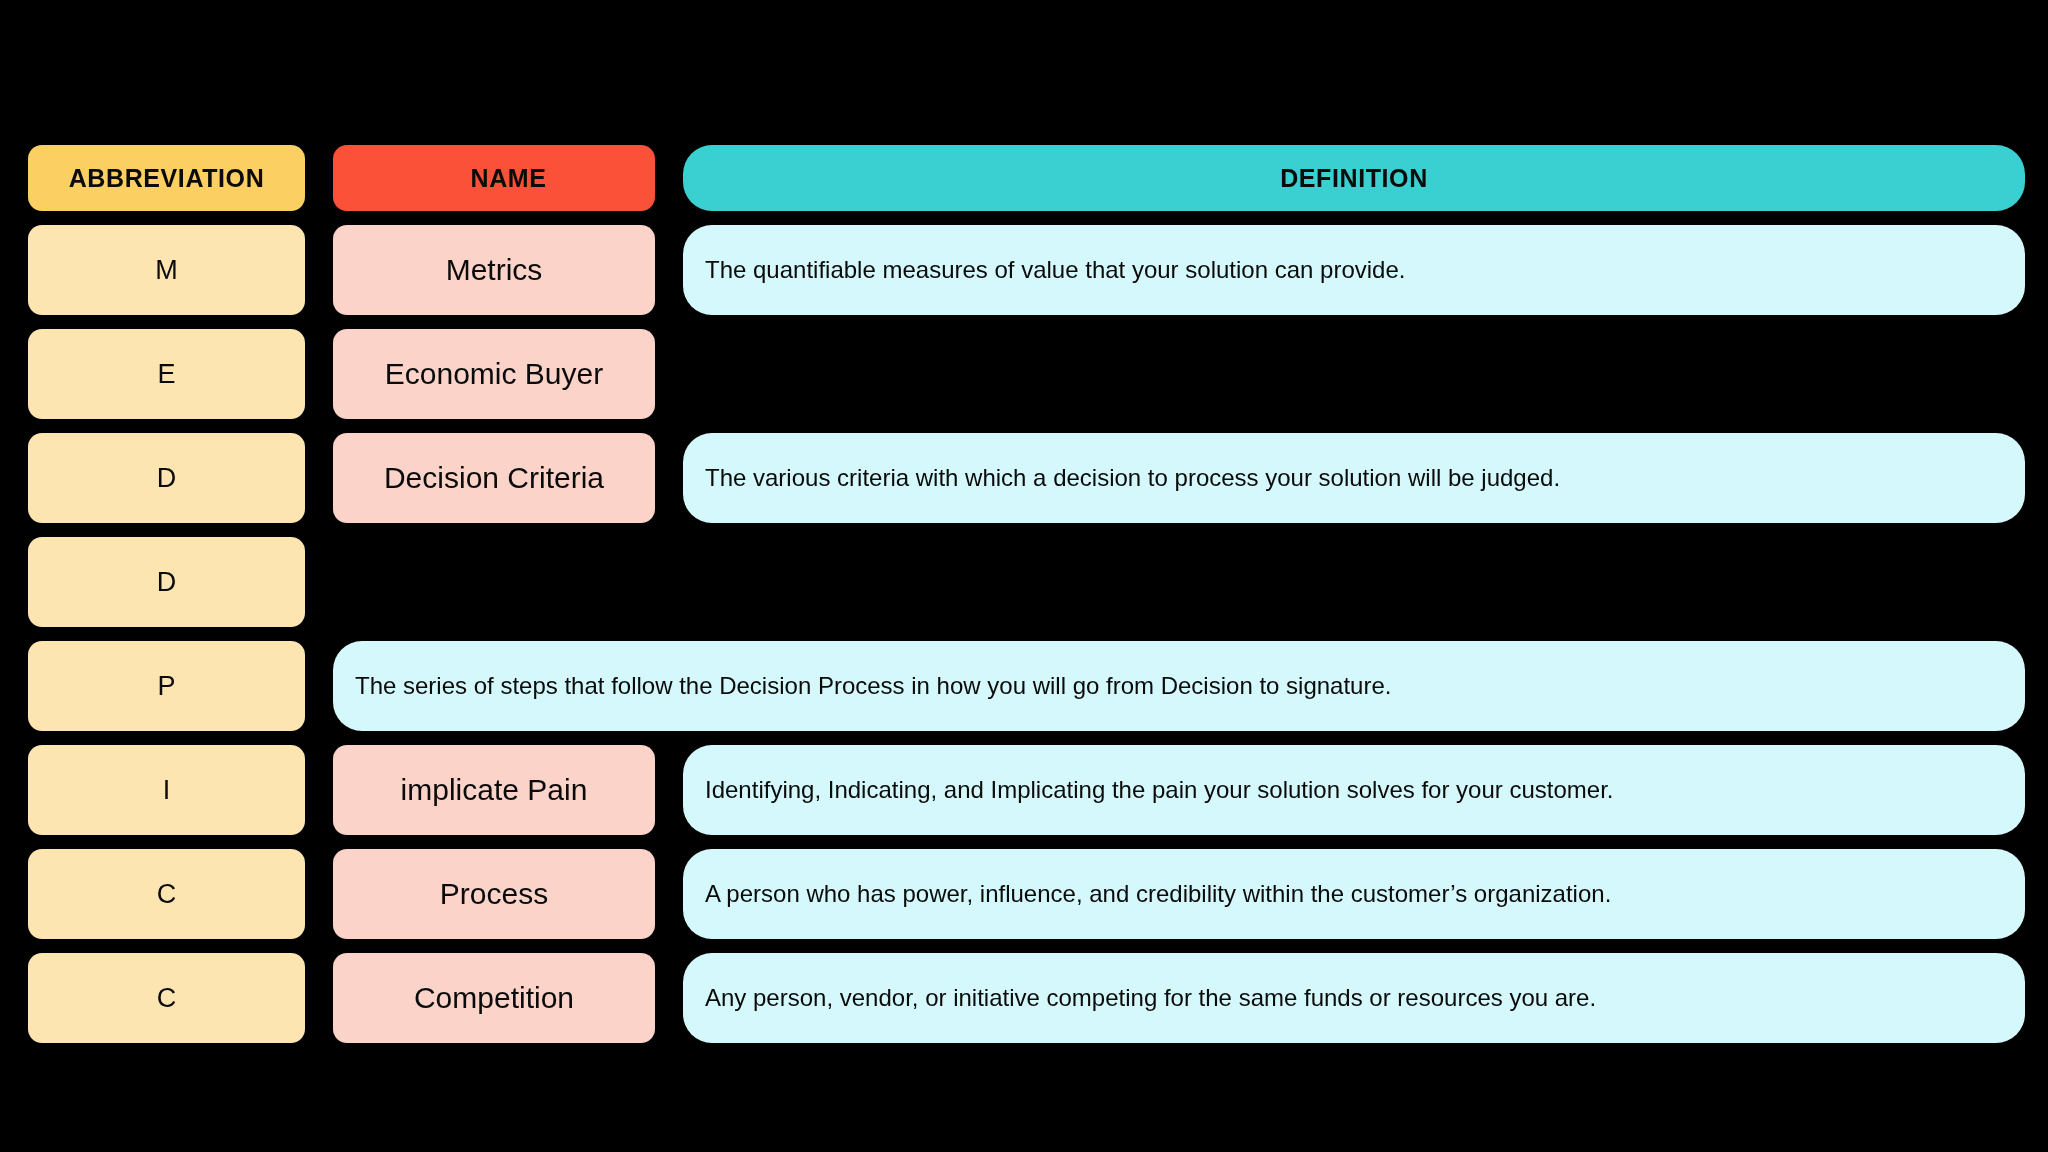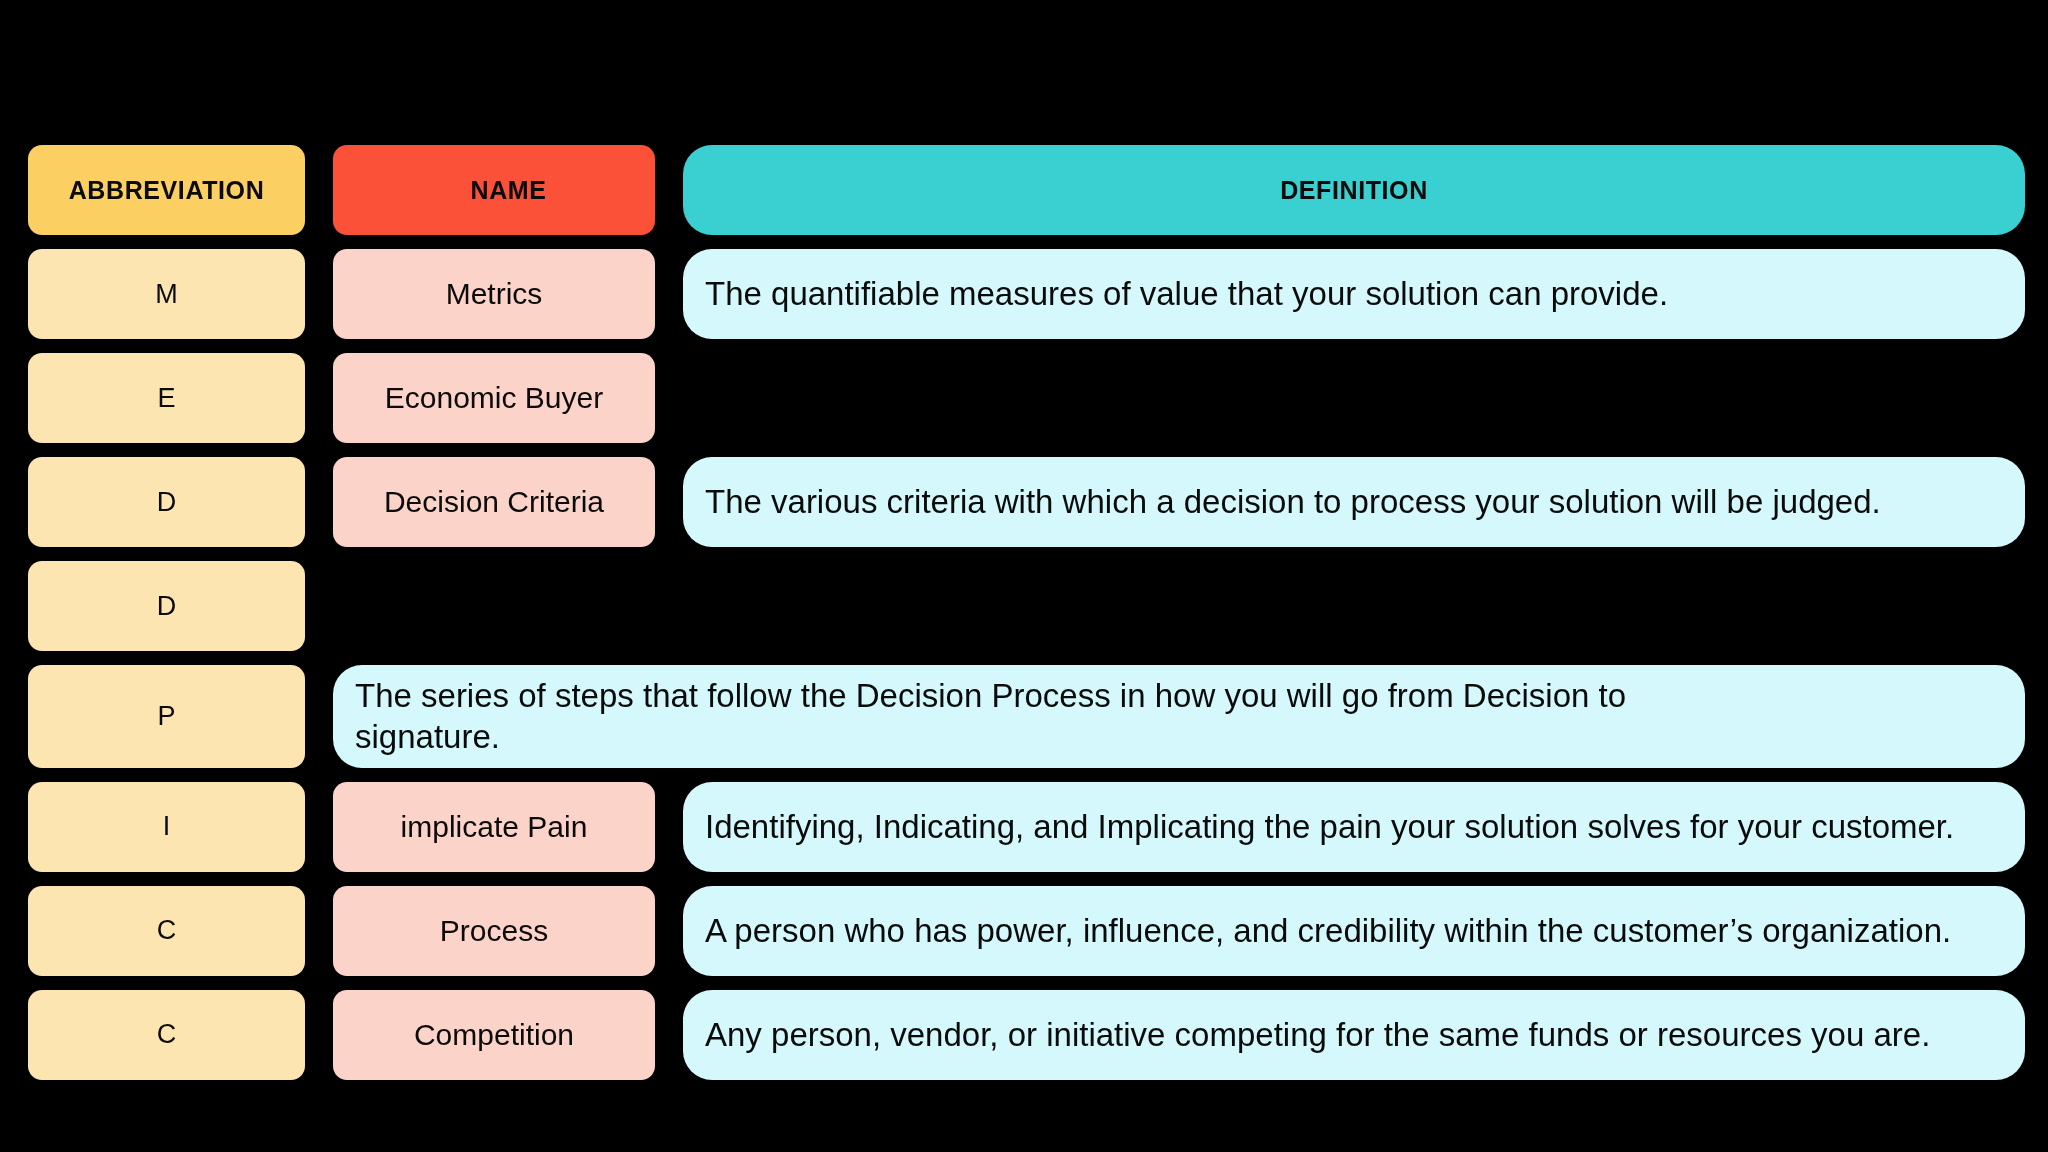--- a/index.html
+++ b/index.html
@@ -37,21 +37,21 @@
     color: #0b0b0b;
   }
 
   
   .col-abbr       { width: 277px; flex: 0 0 277px; justify-content: center; }
   .col-name       { width: 322px; flex: 0 0 322px; justify-content: center; }
   .col-definition { flex: 1 1 auto; justify-content: flex-start; border-radius: 29px; }
 
   
   .header-row .cell {
-    height: 90px;
+    height: 66px;
     font-weight: 700;
     font-size: 25px;
     letter-spacing: 0.6px;
     justify-content: center;
     text-align: center;
   }
   .header-row .col-abbr       { background: #FBCF61; }
   .header-row .col-name       { background: #FA5138; padding-left: 29px; }
   .header-row .col-definition { background: #3ACFD0; }
 
@@ -64,21 +64,21 @@
   }
   .body-row .col-name {
     background: #FCD3C9;
     font-size: 30px;
     font-weight: 400;
     text-align: center;
     padding: 0 10px;
   }
   .body-row .col-definition {
     background: #D4F8FB;
-    font-size: 33px;
+    font-size: 24px;
     font-weight: 400;
     line-height: 1.25;
     padding: 10px 22px 10px 22px;
   }
   .body-row .col-definition .def-text {
     display: block;
     max-width: 1345px;
   }
 </style>
 </head>

